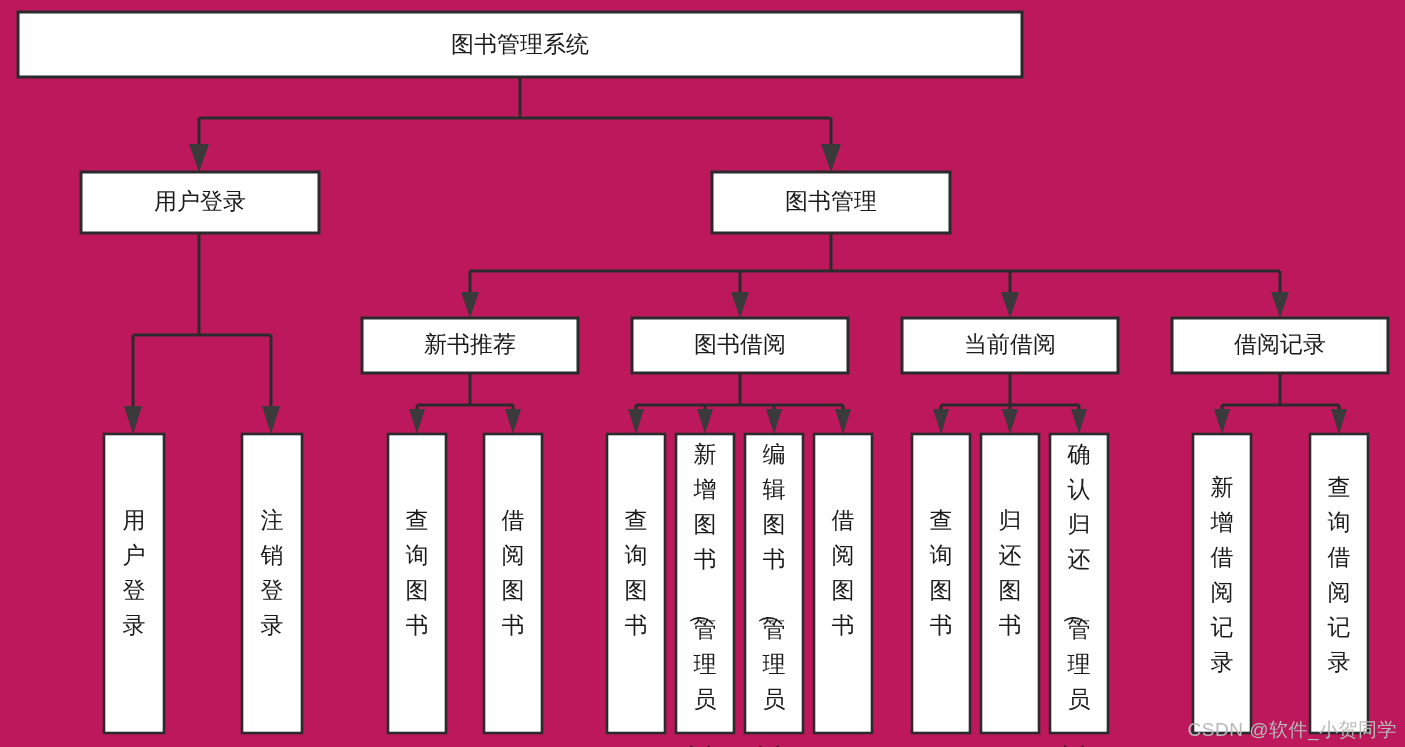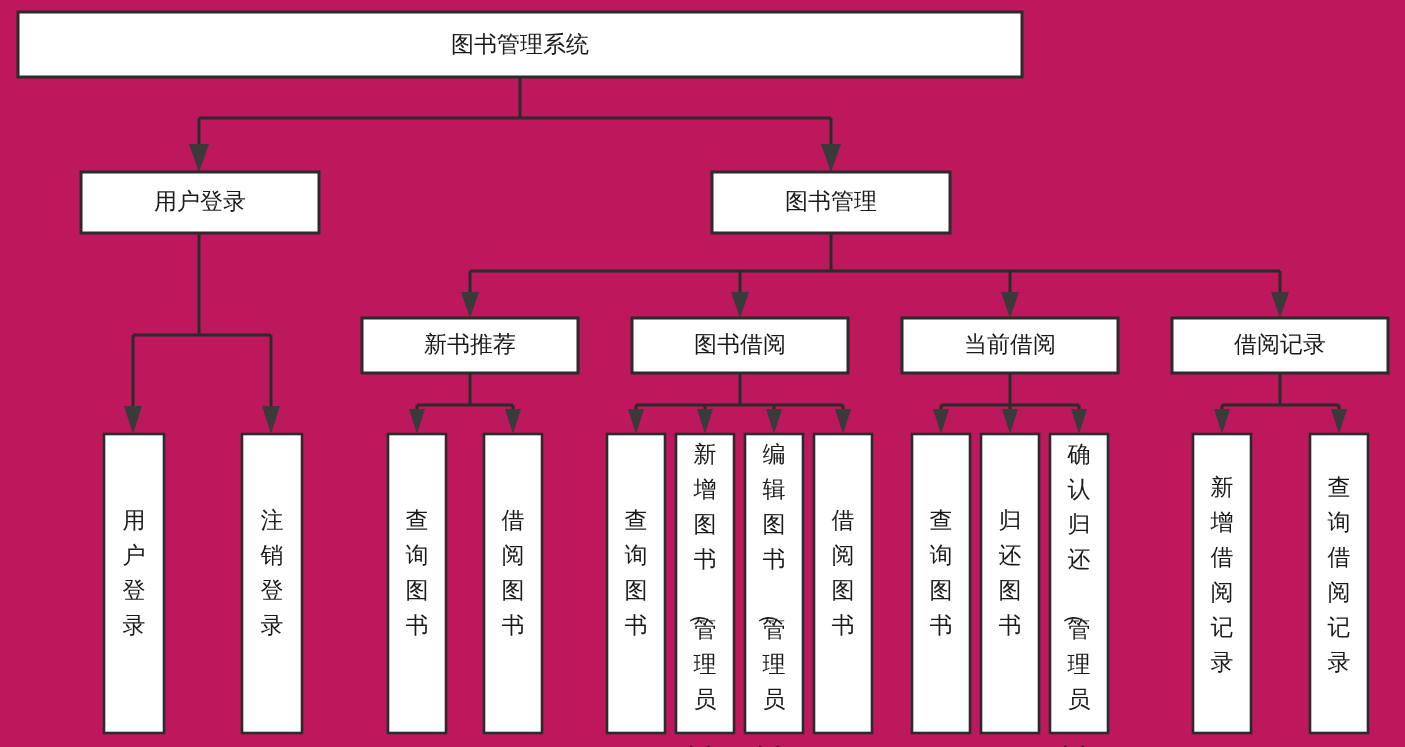--- a/index.html
+++ b/index.html
@@ -251,13 +251,14 @@
       <text class="node-label-v" x="1222" y="495"><tspan x="1222" y="495">新</tspan><tspan x="1222" y="530">增</tspan><tspan x="1222" y="565">借</tspan><tspan x="1222" y="600">阅</tspan><tspan x="1222" y="635">记</tspan><tspan x="1222" y="670">录</tspan></text>
     </g>
 
     <g>
       <rect class="node-box thin" x="1310" y="434" width="58" height="299"></rect>
       <text class="node-label-v" x="1339" y="495"><tspan x="1339" y="495">查</tspan><tspan x="1339" y="530">询</tspan><tspan x="1339" y="565">借</tspan><tspan x="1339" y="600">阅</tspan><tspan x="1339" y="635">记</tspan><tspan x="1339" y="670">录</tspan></text>
     </g>
 
   </svg>
 
+  <div class="watermark">CSDN @软件_小贺同学</div>
 </div>
 
 </body></html>

